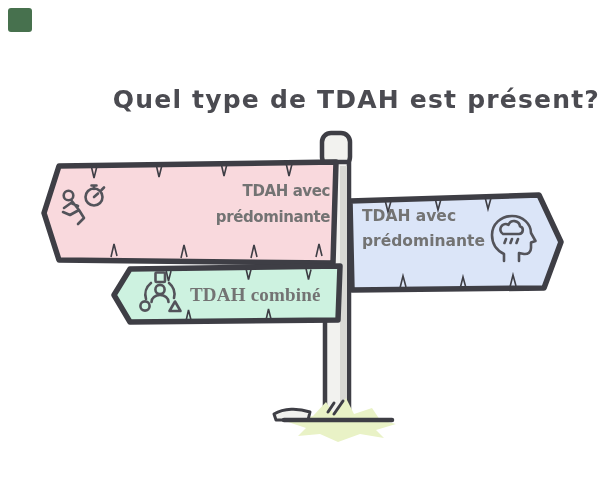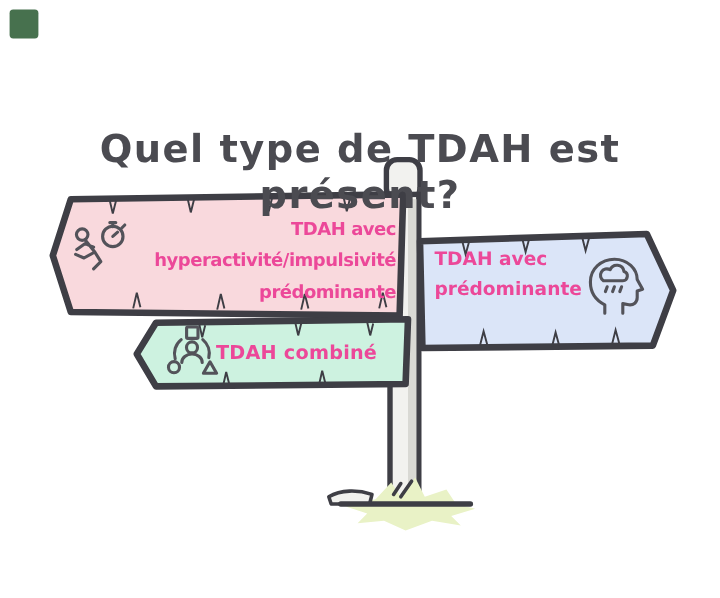--- a/index.html
+++ b/index.html
@@ -3,30 +3,30 @@
 <meta charset="utf-8">
 <style>
   html,body{margin:0;padding:0;background:#fff;}
   #canvas{
     position:relative;width:600px;height:498px;background:#ffffff;
     font-family:"DejaVu Sans",sans-serif;overflow:hidden;
   }
   .abs{position:absolute;}
   #brand-square{left:8px;top:8px;width:24px;height:24px;border-radius:3px;z-index:4;}
   #title{
-    left:0;right:0;top:85px;text-align:center;
-    font-size:32px;font-weight:bold;letter-spacing:1.2px;color:#4b4b51;z-index:4;margin-top:20px;
+    left:0;right:0;top:85px;text-align:right;
+    font-size:25px;font-weight:bold;letter-spacing:1.2px;color:#4b4b51;z-index:4;
   }
   .sign-svg{z-index:2;}
   .sign-text{
-    z-index:3;color:#ec4899;font-weight:bold;
+    z-index:3;color:#737373;font-weight:bold;
   }
   #text-hyper{left:92px;top:178px;width:238px;text-align:right;font-size:15px;line-height:26px;letter-spacing:-0.4px;}
   #text-inatt{left:362px;top:204px;width:130px;text-align:left;font-size:15.5px;line-height:25px;}
-  #text-comb{left:180px;top:284px;width:150px;text-align:left;font-size:16px;letter-spacing:0.2px;}
+  #text-comb{left:190px;top:284px;width:150px;text-align:left;font-size:19px;letter-spacing:0.2px;font-family:Liberation Serif, serif;}
   #pole-svg{left:313px;top:128px;z-index:1;}
   #splash-svg{left:268px;top:390px;z-index:2;}
   #sign-hyper-svg{left:36px;top:153px;}
   #sign-inatt-svg{left:340px;top:188px;}
   #sign-comb-svg{left:106px;top:260px;}
   .icon-stroke{stroke:#53535a;stroke-width:2.6;fill:none;stroke-linecap:round;stroke-linejoin:round;}
 </style>
 </head>
 <body>
 
@@ -78,21 +78,20 @@
       <circle cx="22" cy="18.5" r="4.6"></circle>
       <path d="M13.5,31 a8.5,7 0 0 1 17,0"></path>
       <path d="M8,28 A15,15 0 0 1 13,12 M31,12 A15,15 0 0 1 36,27"></path>
       <circle cx="7" cy="35" r="4.6"></circle>
       <path d="M37,30.5 L42.5,40 L31.5,40 Z"></path>
     </g>
   </svg>
 
   <div id="text-hyper" class="abs sign-text">
     <div>TDAH avec</div>
-    <div>hyperactivité/impulsivité</div>
     <div>prédominante</div>
   </div>
 
   <div id="text-inatt" class="abs sign-text">
     <div>TDAH avec</div>
     <div>prédominante</div>
   </div>
 
   <div id="text-comb" class="abs sign-text">
     <div>TDAH combiné</div>

